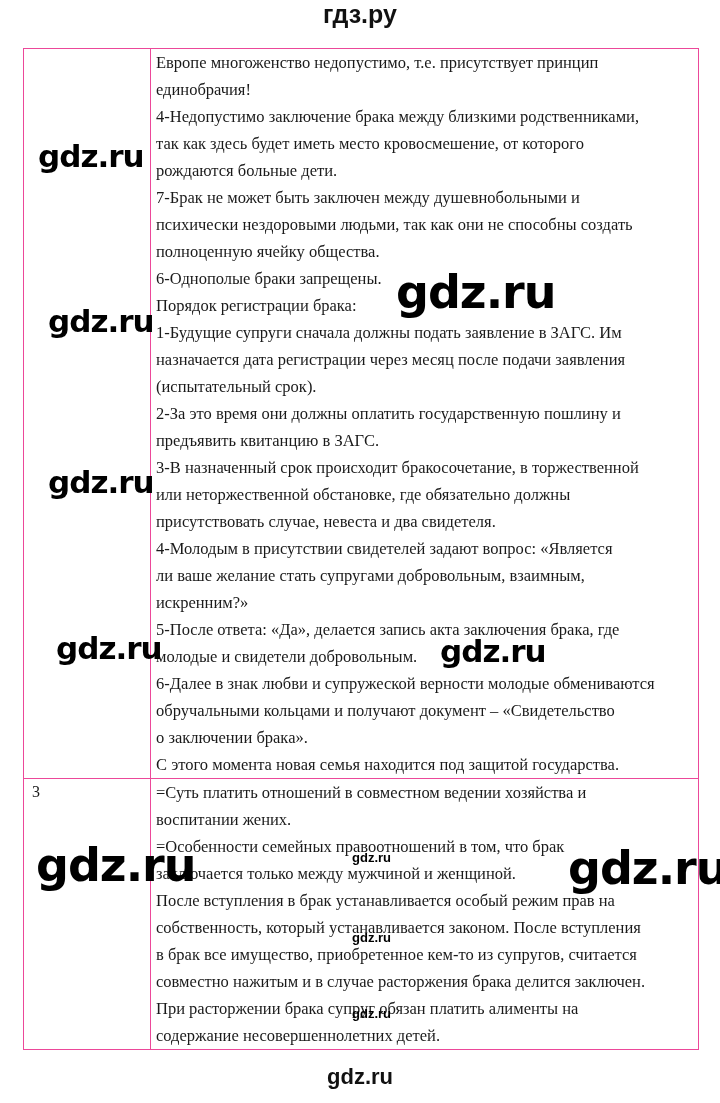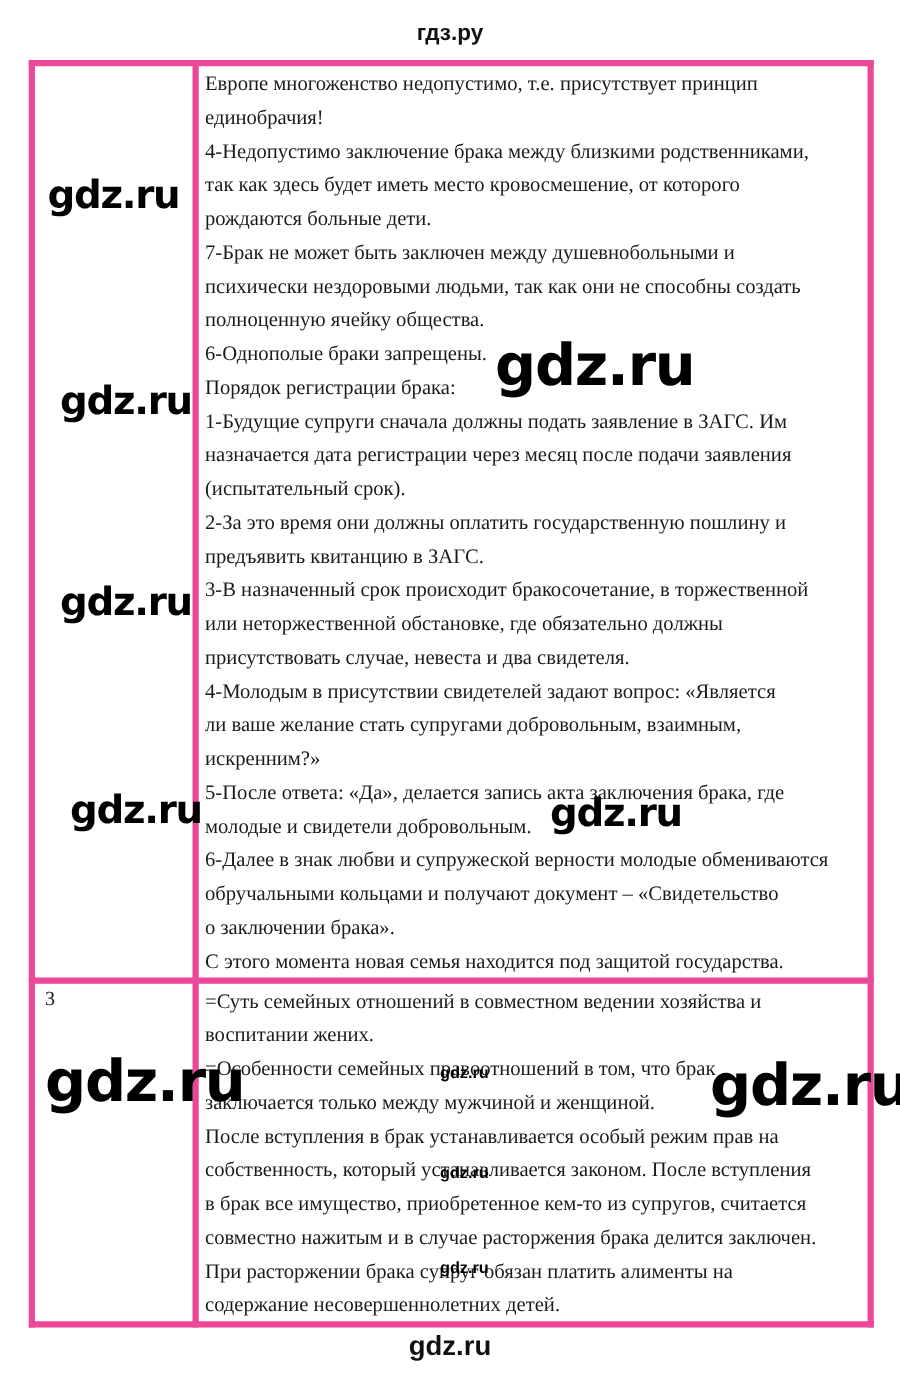--- a/index.html
+++ b/index.html
@@ -1,33 +1,33 @@
 <!DOCTYPE html>
 <html><head>
 <meta charset="utf-8">
 <style>
   html, body { margin: 0; padding: 0; background: #ffffff; }
   body { width: 720px; height: 1103px; position: relative; overflow: hidden; }
   .site-header {
-    position: absolute; left: 0; top: 12px; width: 720px; height: 40px;
+    position: absolute; left: 0; top: 0; width: 720px; height: 40px;
     text-align: center; font-family: "Liberation Sans", sans-serif;
-    font-weight: bold; font-size: 18px; line-height: 26px; padding-top: 1px; color: #111;
+    font-weight: bold; font-size: 25px; line-height: 26px; padding-top: 1px; color: #111;
   }
   .site-footer {
     position: absolute; left: 0; top: 1064px; width: 720px; height: 30px;
     text-align: center; font-family: "Liberation Sans", sans-serif;
     font-weight: bold; font-size: 22px; color: #111;
   }
   table.answer-table {
     position: absolute; left: 23px; top: 48px; width: 676px;
     border-collapse: collapse;
     font-family: "Liberation Serif", serif; font-size: 16.5px; color: #1a1a1a;
   }
   table.answer-table td {
-    border: 5px solid #ec4899; vertical-align: top; padding: 0; margin-left: 32px;
+    border: 1px solid #ec4899; vertical-align: top; padding: 0; margin-left: 32px;
   }
   td.num-cell { width: 118px; padding: 4px 0 0 8px !important; font-size: 16px; }
   td.text-cell { padding: 0 0 0 5px !important; }
   .line { display: block; height: 27px; line-height: 27px; white-space: nowrap; }
   .line.bold { font-weight: normal; }
   .wm {
     position: absolute; font-family: "DejaVu Sans", sans-serif; font-weight: bold;
     color: #000; letter-spacing: -1px; z-index: 5;
   }
   .wm.md { font-size: 31px; }
@@ -69,21 +69,21 @@
           <span class="line">молодые и свидетели добровольным.</span>
           <span class="line">6-Далее в знак любви и супружеской верности молодые обмениваются</span>
           <span class="line">обручальными кольцами и получают документ – «Свидетельство</span>
           <span class="line">о заключении брака».</span>
           <span class="line">С этого момента новая семья находится под защитой государства.</span>
         </td>
   </tr>
   <tr>
     <td class="num-cell">3</td>
     <td class="text-cell" id="cell-1">
-          <span class="line">=Суть семейных отношений в совместном ведении хозяйства и</span>
+          <span class="line">=Суть платить отношений в совместном ведении хозяйства и</span>
           <span class="line">воспитании жених.</span>
           <span class="line">=Особенности семейных правоотношений в том, что брак</span>
           <span class="line">заключается только между мужчиной и женщиной.</span>
           <span class="line">После вступления в брак устанавливается особый режим прав на</span>
           <span class="line">собственность, который устанавливается законом. После вступления</span>
           <span class="line">в брак все имущество, приобретенное кем-то из супругов, считается</span>
           <span class="line">совместно нажитым и в случае расторжения брака делится заключен.</span>
           <span class="line">При расторжении брака супруг обязан платить алименты на</span>
           <span class="line">содержание несовершеннолетних детей.</span>
         </td>

